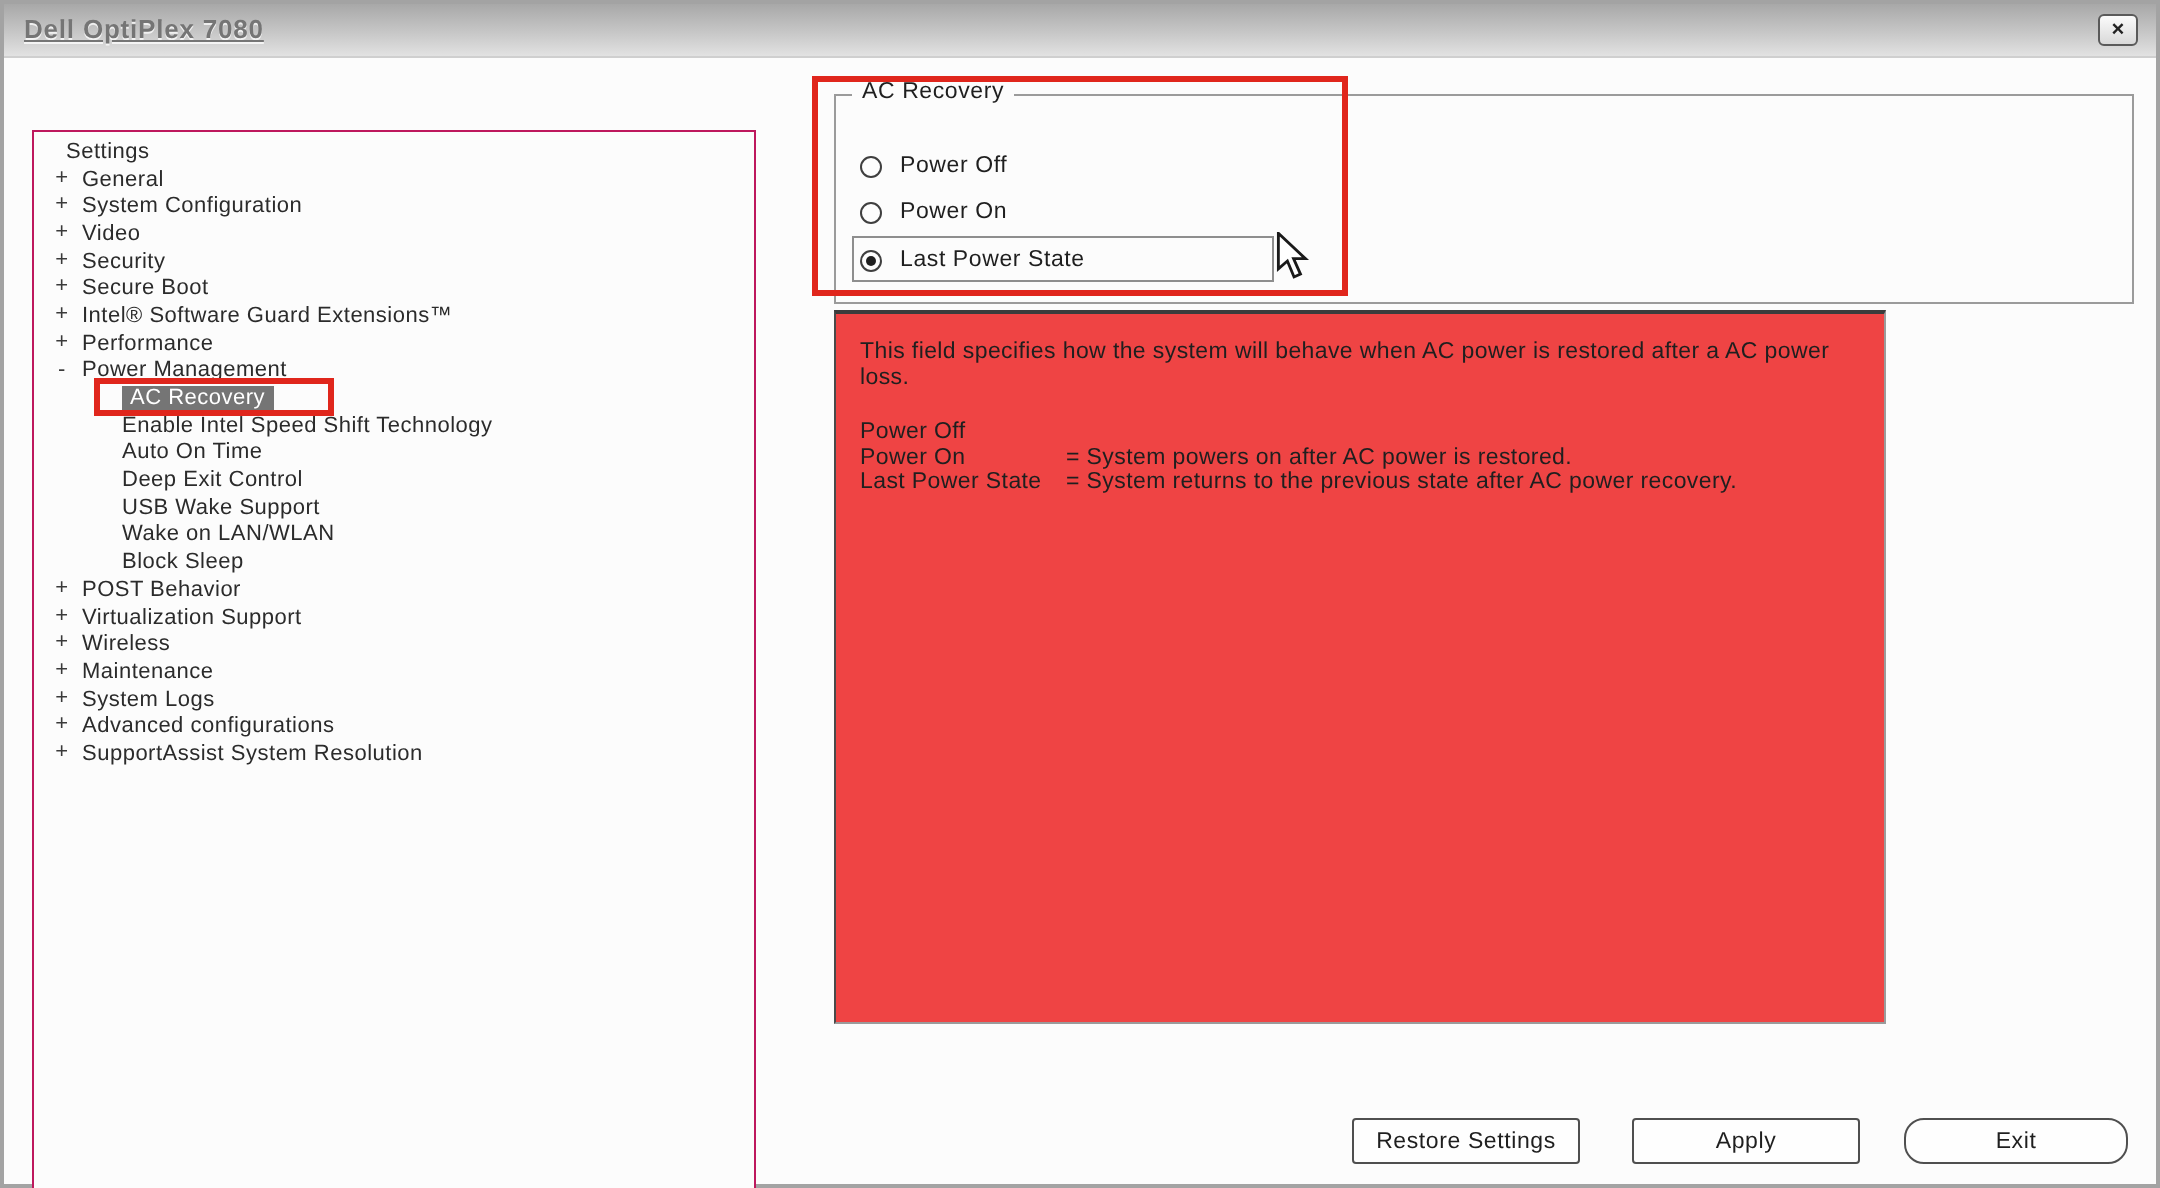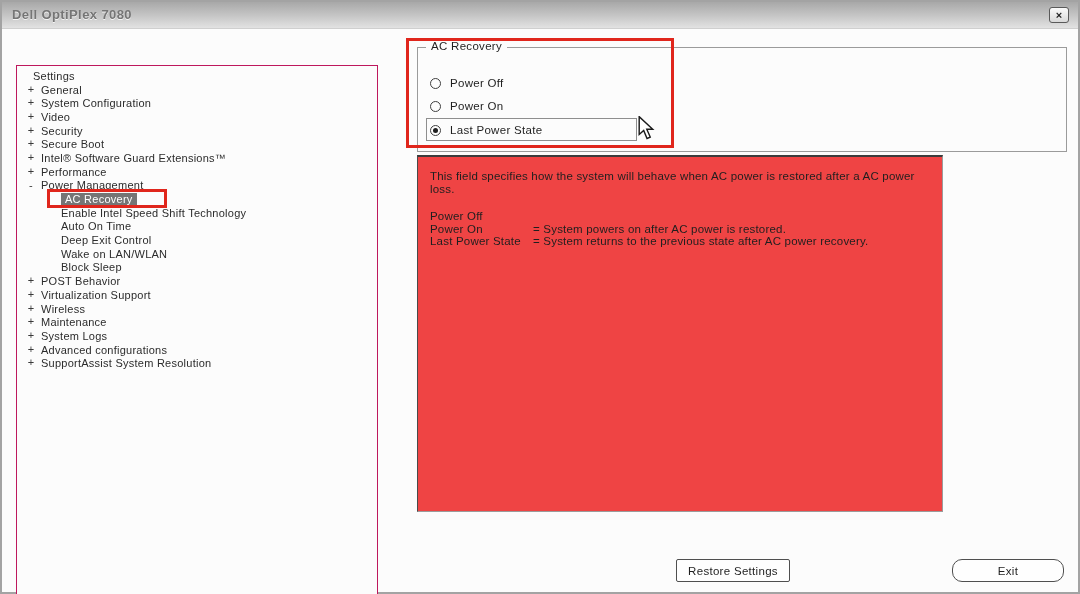--- a/index.html
+++ b/index.html
@@ -16,20 +16,21 @@
   
   .titlebar{
     position:absolute;left:0;top:0;right:0;height:26px;
     background:linear-gradient(180deg,#a8a8a8 0%,#c7c7c7 55%,#e2e2e2 100%);
     border-bottom:1px solid #cfcfcf;
   }
   .title-text{
     position:absolute;left:10px;top:5px;
     font-size:13px;font-weight:bold;letter-spacing:.4px;color:#757575;
     text-shadow:0 1px 0 rgba(255,255,255,.75);
+    text-decoration:underline;
   }
   .close-btn{
     position:absolute;right:9px;top:5px;width:20px;height:16px;
     box-sizing:border-box;border:1px solid #5a5a5a;border-radius:3px;
     background:linear-gradient(#fbfbfb,#d9d9d9);
     display:flex;align-items:center;justify-content:center;
     font-size:11px;font-weight:bold;color:#222;cursor:pointer;
   }
   
   .tree{
@@ -153,20 +154,23 @@
       <div class="tree-red-box" style="border-color: rgb(224, 38, 28);"></div>
     </div>
     <div class="trow lv2">
       <span class="tlabel">Enable Intel Speed Shift Technology</span>
     </div>
     <div class="trow lv2">
       <span class="tlabel">Auto On Time</span>
     </div>
     <div class="trow lv2">
       <span class="tlabel">Deep Exit Control</span>
+    </div>
+    <div class="trow lv2">
+      <span class="tlabel">USB Wake Support</span>
     </div>
     <div class="trow lv2">
       <span class="tlabel">Wake on LAN/WLAN</span>
     </div>
     <div class="trow lv2">
       <span class="tlabel">Block Sleep</span>
     </div>
     <div class="trow lv1">
       <span class="glyph">+</span>
       <span class="tlabel">POST Behavior</span>
@@ -234,15 +238,16 @@
         <span class="def">= System powers on after AC power is restored.</span>
       </div>
       <div class="drow">
         <span class="term">Last Power State</span>
         <span class="def">= System returns to the previous state after AC power recovery.</span>
       </div>
     </div>
   </div>
 
   <div class="btn btn-restore">Restore Settings</div>
+  <div class="btn btn-apply">Apply</div>
   <div class="btn btn-exit">Exit</div>
 
 </div>
 
 </body></html>

